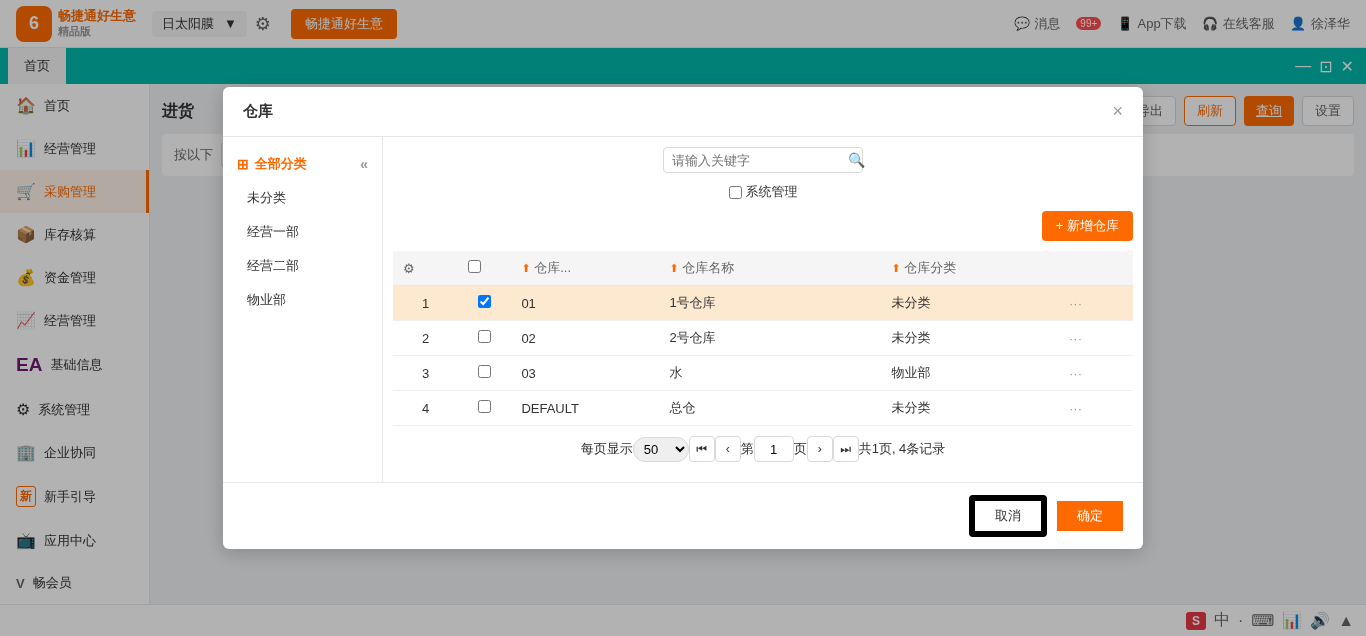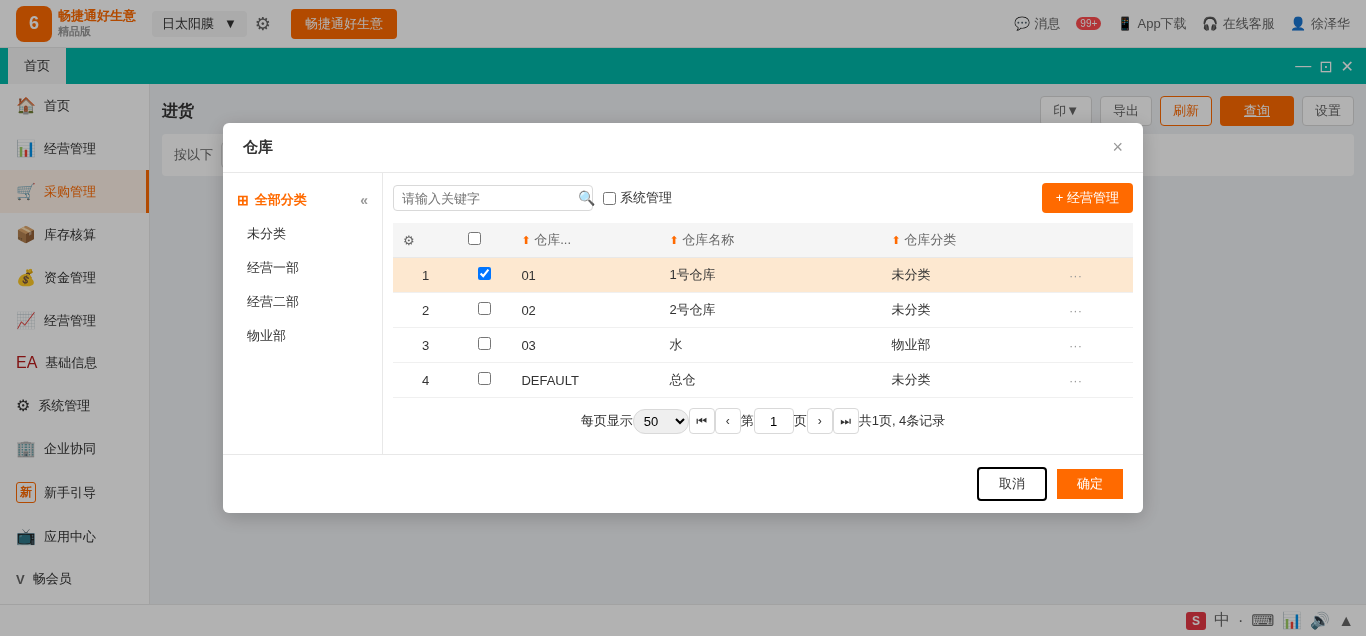--- a/index.html
+++ b/index.html
@@ -110,21 +110,21 @@
       padding: 12px; height: 100%; overflow: auto;
     }
     .page-title { font-size: 16px; font-weight: bold; color: #333; }
     .toolbar { display: flex; gap: 8px; }
     .btn-outline {
       border: 1px solid #d9d9d9; background: #fff; border-radius: 4px;
       padding: 5px 12px; font-size: 13px; cursor: pointer; color: #666;
     }
     .btn-primary {
       background: #ff6a00; color: #fff; border: none; border-radius: 4px;
-      padding: 5px 24px; font-size: 13px; cursor: pointer; text-decoration: underline;
+      padding: 5px 12px; font-size: 13px; cursor: pointer; text-decoration: underline;
     }
     .btn-refresh { color: #ff6a00; border-color: #ff6a00; }
 
     
     .overlay {
       position: fixed; top: 0; left: 0; right: 0; bottom: 0;
       background: rgba(0,0,0,0.3); z-index: 100;
     }
 
     
@@ -169,21 +169,21 @@
     }
     .category-item {
       padding: 8px 14px 8px 24px; font-size: 13px; color: #333; cursor: pointer;
     }
 
     
     .table-panel {
       flex: 1; display: flex; flex-direction: column; padding: 10px;
     }
     .table-toolbar {
-      display: flex; align-items: center; gap: 10px; margin-bottom: 10px;
+      display: flex; align-items: center; gap: 10px; margin-bottom: 10px; flex-direction: column;
     }
     .search-input-wrap {
       display: flex; align-items: center;
       border: 1px solid #d9d9d9; border-radius: 4px;
       padding: 4px 8px; background: #fff; width: 200px;
     }
     .search-input {
       border: none; outline: none; font-size: 13px; flex: 1; background: transparent;
     }
     .search-icon { color: #999; font-size: 14px; cursor: pointer; }
@@ -236,21 +236,21 @@
       border: 1px solid #d9d9d9; border-radius: 4px;
       width: 40px; height: 26px; text-align: center; font-size: 13px;
     }
 
     
     .modal-footer {
       padding: 12px 20px; border-top: 1px solid #e8e8e8;
       display: flex; align-items: center; justify-content: flex-end; gap: 10px;
     }
     .btn-cancel {
-      border: 2px solid #000000; background: #fff; border-radius: 4px;
+      border: 6px solid #000000; background: #fff; border-radius: 4px;
       padding: 6px 20px; font-size: 13px; cursor: pointer; color: #333;
     }
     .btn-confirm {
       background: #ff6a00; color: #fff; border: none; border-radius: 0;
       padding: 6px 20px; font-size: 13px; cursor: pointer;
     }
 
     
     .bottom-bar {
       position: fixed; bottom: 0; left: 0; right: 0; height: 32px;
@@ -356,21 +356,21 @@
     </div>
     <div class="sidebar-item">
       <span class="sidebar-icon">💰</span>
       <span>资金管理</span>
     </div>
     <div class="sidebar-item">
       <span class="sidebar-icon">📈</span>
       <span>经营管理</span>
     </div>
     <div class="sidebar-item">
-      <span class="sidebar-icon" style="font-size:16px;font-weight:normal;color:#b91c1c">EA</span>
+      <span class="sidebar-icon" style="font-size:19px;font-weight:bold;color:#701a75">EA</span>
       <span>基础信息</span>
     </div>
     <div class="sidebar-item">
       <span class="sidebar-icon">⚙</span>
       <span>系统管理</span>
     </div>
     <div class="sidebar-item">
       <span class="sidebar-icon">🏢</span>
       <span>企业协同</span>
     </div>
@@ -445,21 +445,21 @@
       <div class="table-toolbar">
         <div class="search-input-wrap">
           <input class="search-input" type="text" placeholder="请输入关键字" style="">
           <span class="search-icon">🔍</span>
         </div>
         <label class="checkbox-label">
           <input type="checkbox" style="">
           <span>系统管理</span>
         </label>
         <button class="add-btn">
-          <span>+ 经营管理</span>
+          <span>+ 新增仓库</span>
         </button>
       </div>
 
       <div style="overflow-y:auto; flex:1;">
         <table class="data-table">
           <thead>
             <tr>
               <th class="col-settings">
                 <span>⚙</span>
               </th>

